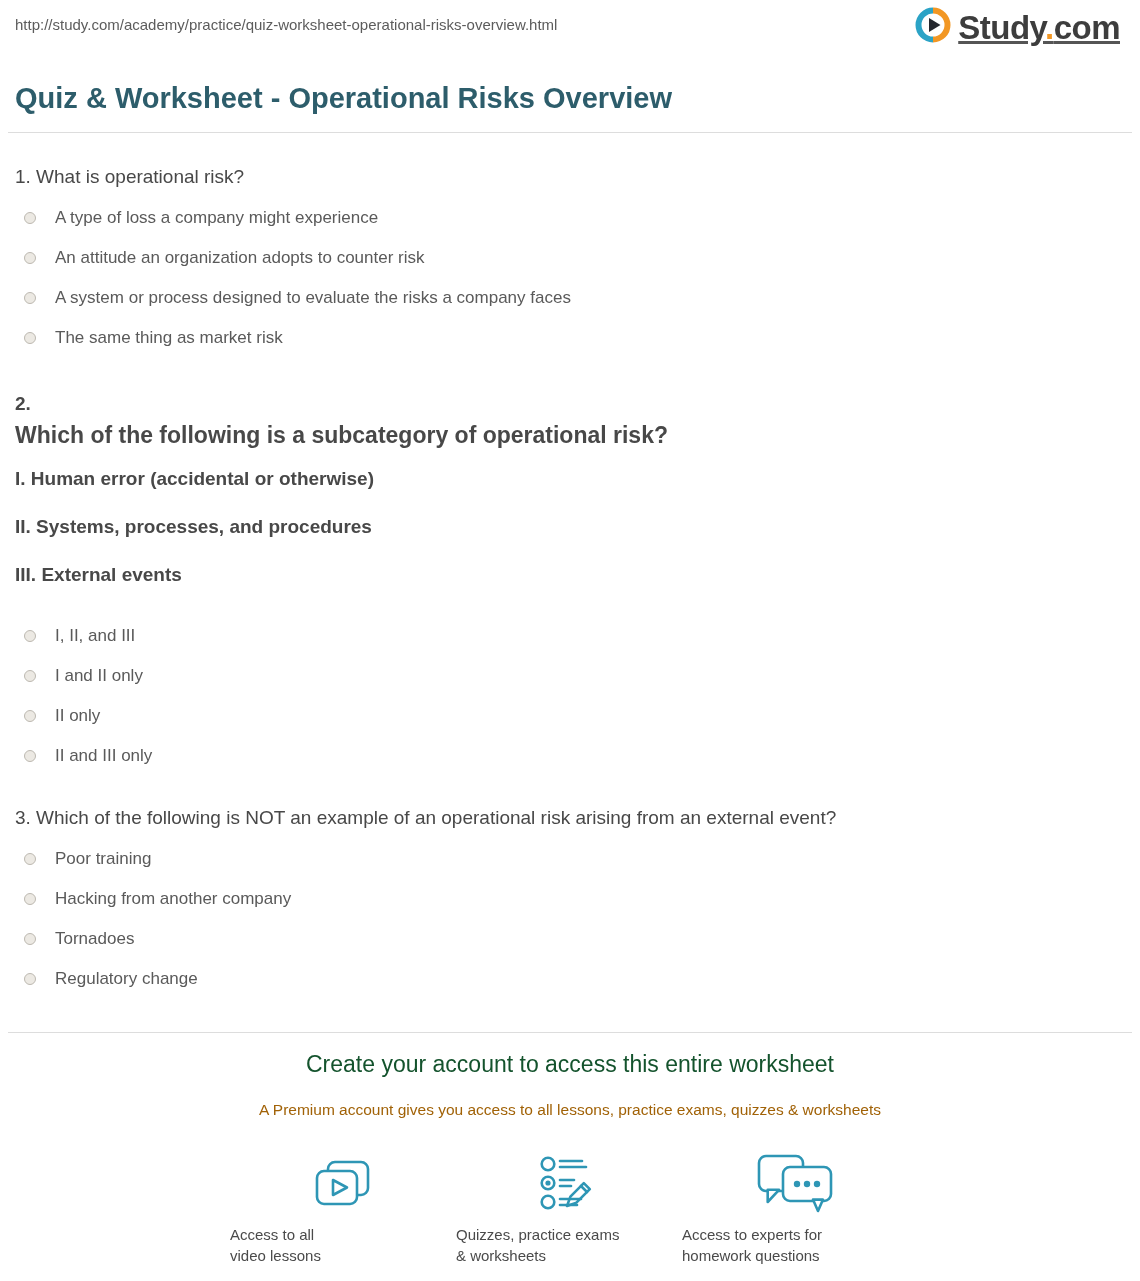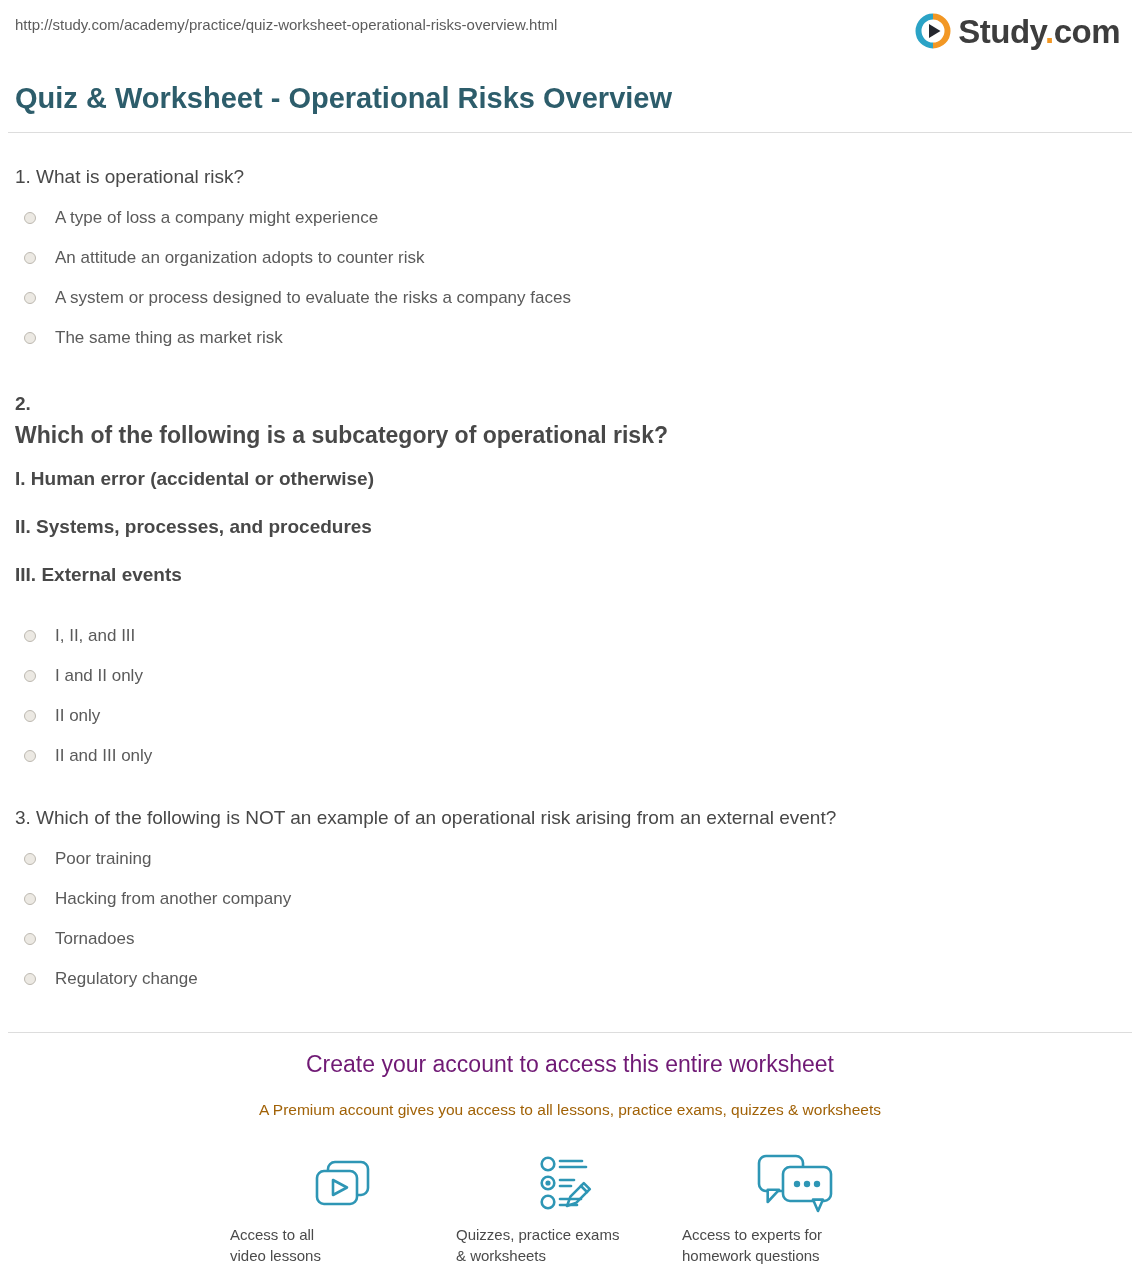--- a/index.html
+++ b/index.html
@@ -4,21 +4,21 @@
 <style>
   * { margin:0; padding:0; box-sizing:border-box; }
   html,body { background:#fff; }
   body {
     width:1140px; height:1281px; overflow:hidden;
     font-family:"Liberation Sans","DejaVu Sans",sans-serif;
     color:#555; position:relative;
   }
   .header { position:relative; height:58px; padding:12px 15px 0 15px; }
   .url-text { font-size:15px; color:#5c5c5c; padding-top:4px; }
-  .logo { position:absolute; right:20px; top:13px; display:flex; align-items:flex-start; }
+  .logo { position:absolute; right:20px; top:7px; display:flex; align-items:flex-end;text-decoration:underline; }
   .logo-text { font-size:33px; font-weight:700; color:#3d3d3d; letter-spacing:-0.5px; margin-left:7px; }
   .logo-dot { color:#f29724; }
   .page-title { font-size:29px; font-weight:700; color:#2d5d6b; margin:24px 15px 17px 15px; }
   .divider { border:none; border-top:1px solid #ddd; margin:0 8px; }
   .question { margin-left:15px; }
   .q-heading { font-size:19px; font-weight:400; color:#484848; }
   .q1-heading { margin:33px 0 10px 0; }
   .q2-block { margin-top:31px; }
   .q2-number { font-size:19px; font-weight:700; color:#484848; line-height:30px; }
   .q2-prompt { font-size:23px; font-weight:700; color:#484848; line-height:32px; }
@@ -27,21 +27,21 @@
   .q3-heading { margin:31px 0 10px 0; }
   .option { display:flex; align-items:center; height:40px; }
   .radio {
     width:12px; height:12px; border-radius:50%;
     background:#ece9e3; border:1px solid #bdb9b1;
     margin:0 19px 0 9px; flex:0 0 auto;
   }
   .option-label { font-size:17px; color:#5a5a5a; }
   .bottom-divider { margin-top:33px; }
   .cta { text-align:center; }
-  .cta-heading { font-size:23px; font-weight:400; color:#701a75; margin-top:18px; }
+  .cta-heading { font-size:23px; font-weight:400; color:#14532d; margin-top:18px; }
   .cta-sub { font-size:15.5px; color:#a16207; margin-top:23px; }
   .features { width:680px; margin:34px auto 0 auto; display:flex; }
   .feature { width:226px; text-align:left; }
   .feature-icon-wrap { height:60px; display:flex; align-items:flex-end; justify-content:center; }
   .feature-label { font-size:15px; color:#4a4a4a; line-height:21px; margin-top:11px; }
   svg .st { fill:none; stroke:#2e96b5; stroke-width:2.6; stroke-linejoin:round; stroke-linecap:round; }
   svg .stf { fill:#fff; stroke:#2e96b5; stroke-width:2.6; stroke-linejoin:round; stroke-linecap:round; }
   svg .fill { fill:#2e96b5; }
 </style>
 </head>

